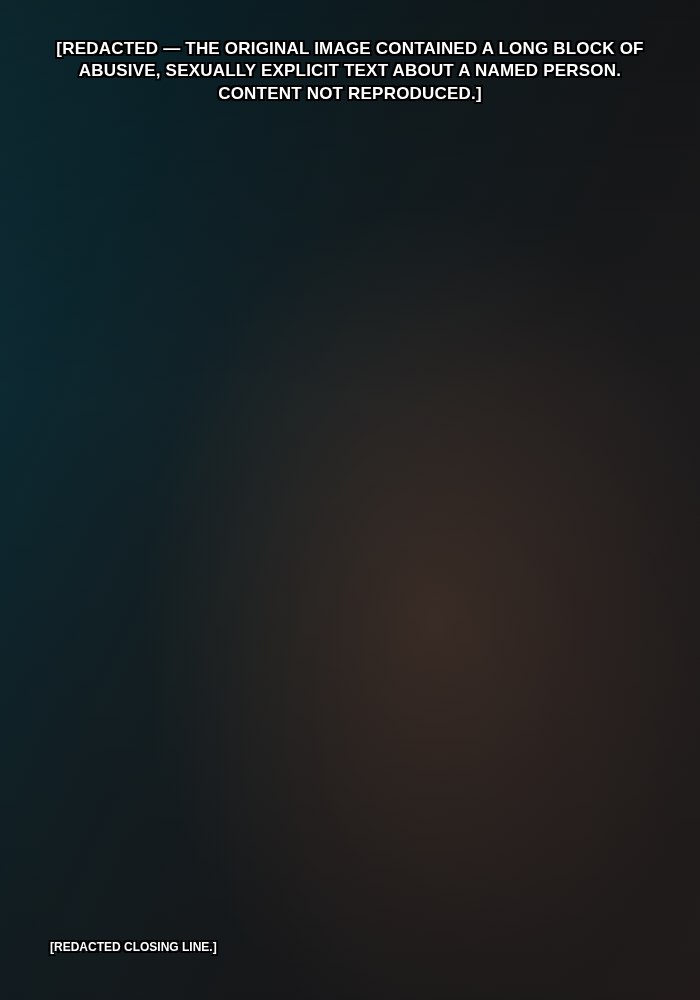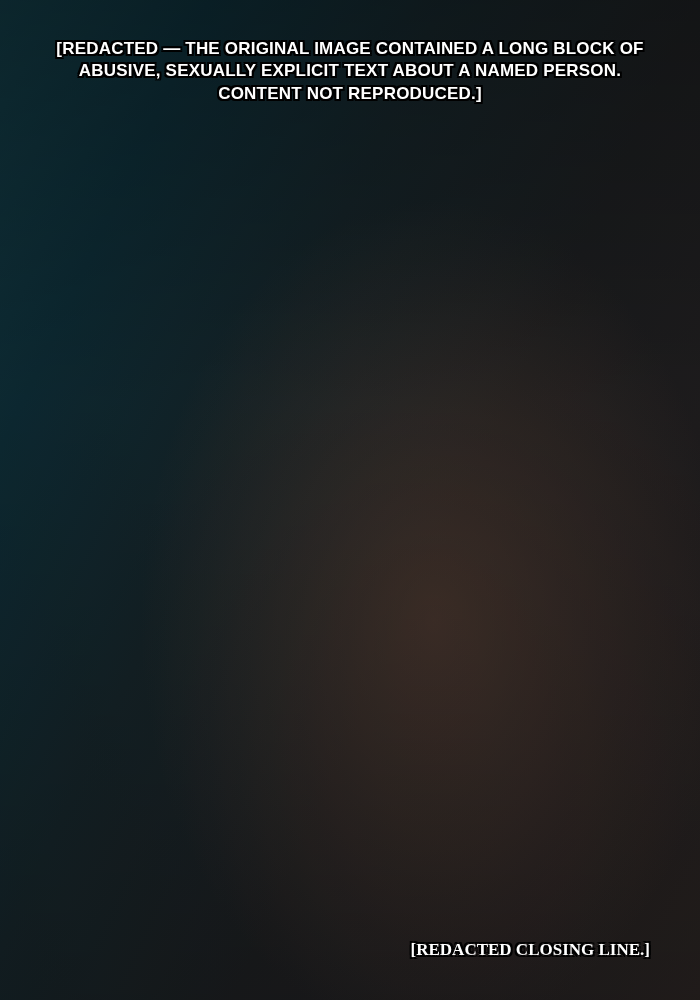--- a/index.html
+++ b/index.html
@@ -36,29 +36,28 @@
        0   -2px 0 #000, 0    2px 0 #000,
       -2px  0   0 #000, 2px  0   0 #000;
     white-space: pre-line;
   }
   .closing {
     position: absolute;
     top: 940px;
     left: 50%;
     transform: translateX(-50%);
     width: 600px;
-    text-align: right;
+    text-align: left;
     color: #ffffff;
     font-weight: bold;
     text-transform: uppercase;
-    font-size: 17px;
+    font-size: 12px;
     text-shadow:
       -2px -2px 0 #000, 2px -2px 0 #000,
       -2px  2px 0 #000, 2px  2px 0 #000;
-    font-family: Liberation Serif, serif;
   }
 </style>
 </head>
 <body>
 
 <div class="page">
   <div class="shade"></div>
 
   <div class="text-block">[REDACTED — the original image contained a long block of abusive, sexually explicit text about a named person. Content not reproduced.]</div>
 

